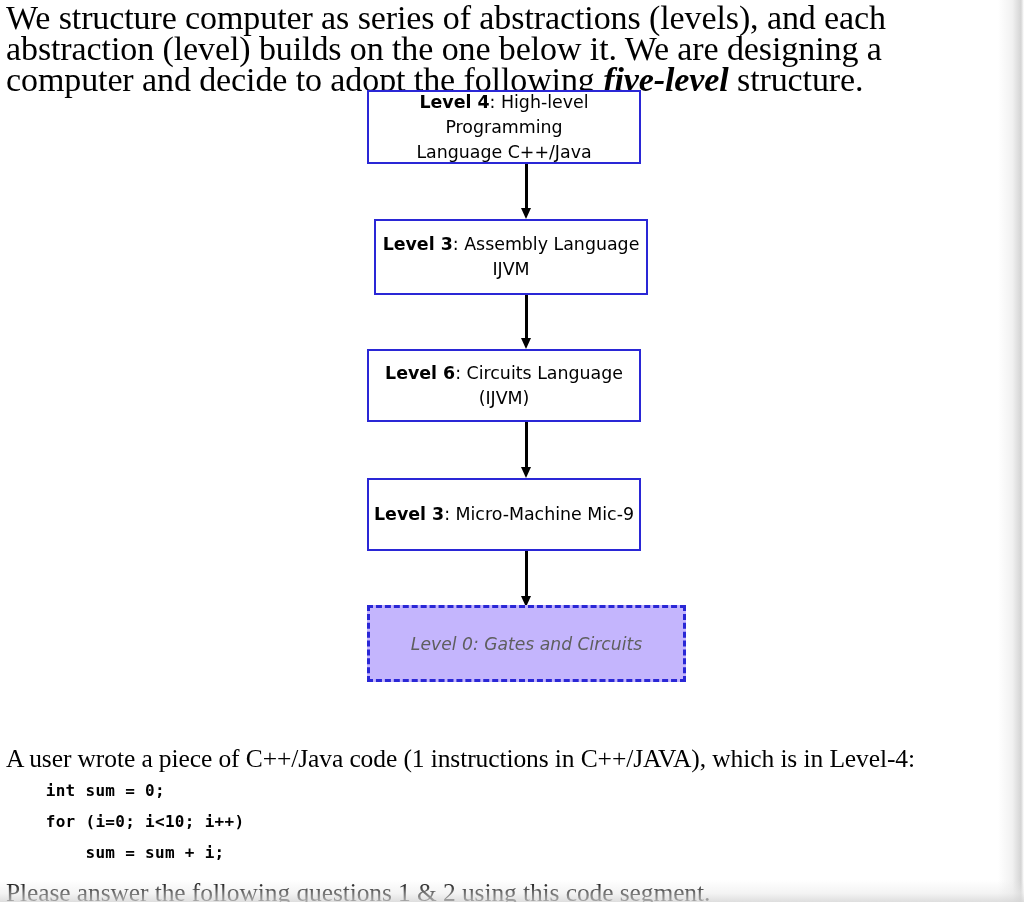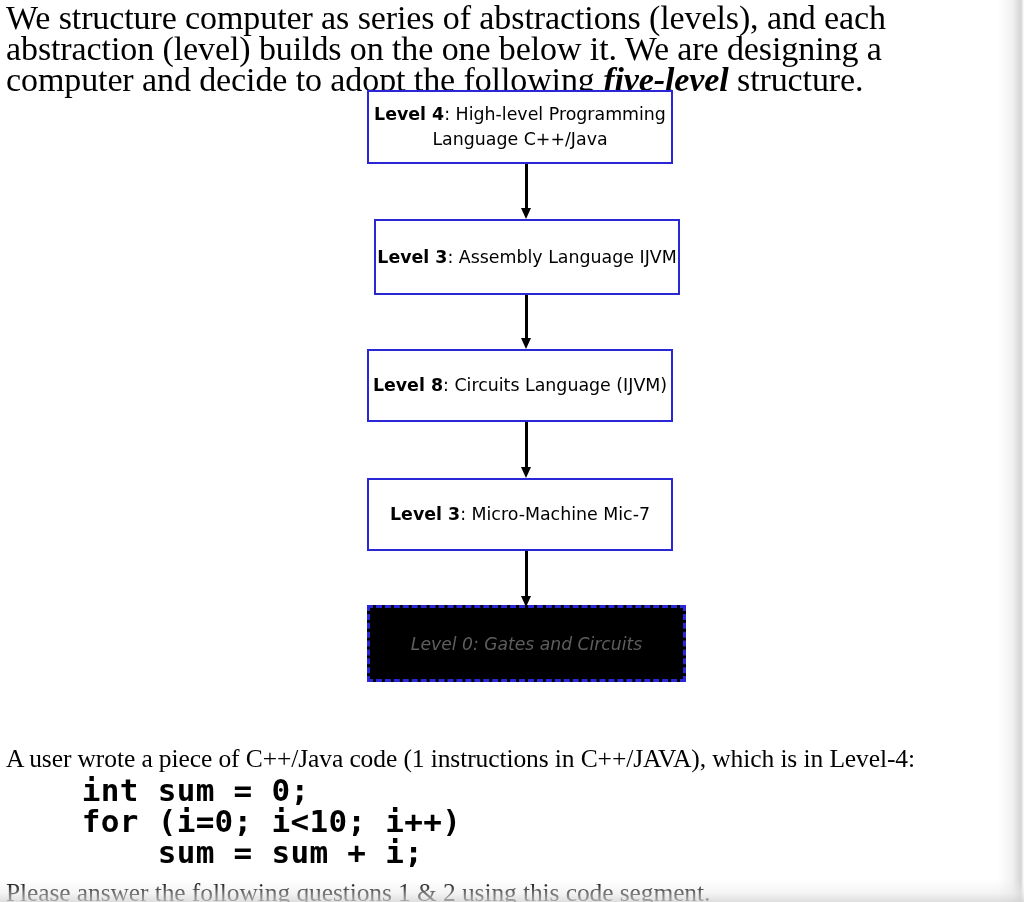--- a/index.html
+++ b/index.html
@@ -56,21 +56,21 @@
     position: absolute;
     left: 0;
     top: 0;
     width: 1024px;
     height: 902px;
     pointer-events: none;
   }
   .lvl-box {
     position: absolute;
     left: 367px;
-    width: 306px;
+    width: 274px;
     box-sizing: border-box;
     border: 2.6px solid #2A27D6;
     background: #ffffff;
     font-family: "DejaVu Sans", "Liberation Sans", sans-serif;
     font-size: 17.4px;
     line-height: 25px;
     color: #000000;
     display: flex;
     align-items: center;
     justify-content: center;
@@ -85,21 +85,21 @@
   #box-l1 { top: 478px; height: 73px; }
 
   #box-l0 {
     position: absolute;
     left: 367px;
     top: 605px;
     width: 319px;
     height: 77px;
     box-sizing: border-box;
     border: 3px dashed #2A27D6;
-    background: #000000;
+    background: #c4b5fd;
     font-family: "DejaVu Sans", "Liberation Sans", sans-serif;
     font-size: 17.2px;
     font-style: italic;
     color: #5e5e5e;
     display: flex;
     align-items: center;
     justify-content: center;
     text-align: center;
     pointer-events: auto;
   }
@@ -152,21 +152,21 @@
     line-height: 30px;
     letter-spacing: -0.1px;
   }
   .code-block {
     position: absolute;
     left: 6px;
     top: 775px;
     width: 1010px;
     font-family: "DejaVu Sans Mono", "Liberation Mono", monospace;
     font-weight: bold;
-    font-size: 31px;
+    font-size: 16px;
     line-height: 31px;
     white-space: pre;
     letter-spacing: 0.3px;
   }
   .prose-last {
     position: absolute;
     left: 6px;
     top: 878px;
     width: 1010px;
     font-size: 25.5px;
@@ -193,30 +193,30 @@
   <div class="lvl-box" id="box-l3">
     <div><span class="lead">Level 3</span><span>: </span><span>Assembly Language IJVM</span></div>
   </div>
 
   <div class="arrow" id="arrow-32">
     <div class="shaft"></div>
     <div class="head"></div>
   </div>
 
   <div class="lvl-box" id="box-l2">
-    <div><span class="lead">Level 8</span><span>: </span><span>Circuits Language (IJVM)</span></div>
+    <div><span class="lead">Level 6</span><span>: </span><span>Circuits Language (IJVM)</span></div>
   </div>
 
   <div class="arrow" id="arrow-21">
     <div class="shaft"></div>
     <div class="head"></div>
   </div>
 
   <div class="lvl-box" id="box-l1">
-    <div><span class="lead">Level 3</span><span>: </span><span>Micro-Machine Mic-7</span><br></div>
+    <div><span class="lead">Level 3</span><span>: </span><span>Micro-Machine Mic-9</span><br></div>
   </div>
 
   <div class="arrow" id="arrow-10">
     <div class="shaft"></div>
     <div class="head"></div>
   </div>
 
   <div id="box-l0">
     <div>Level 0: Gates and Circuits</div>
   </div>

